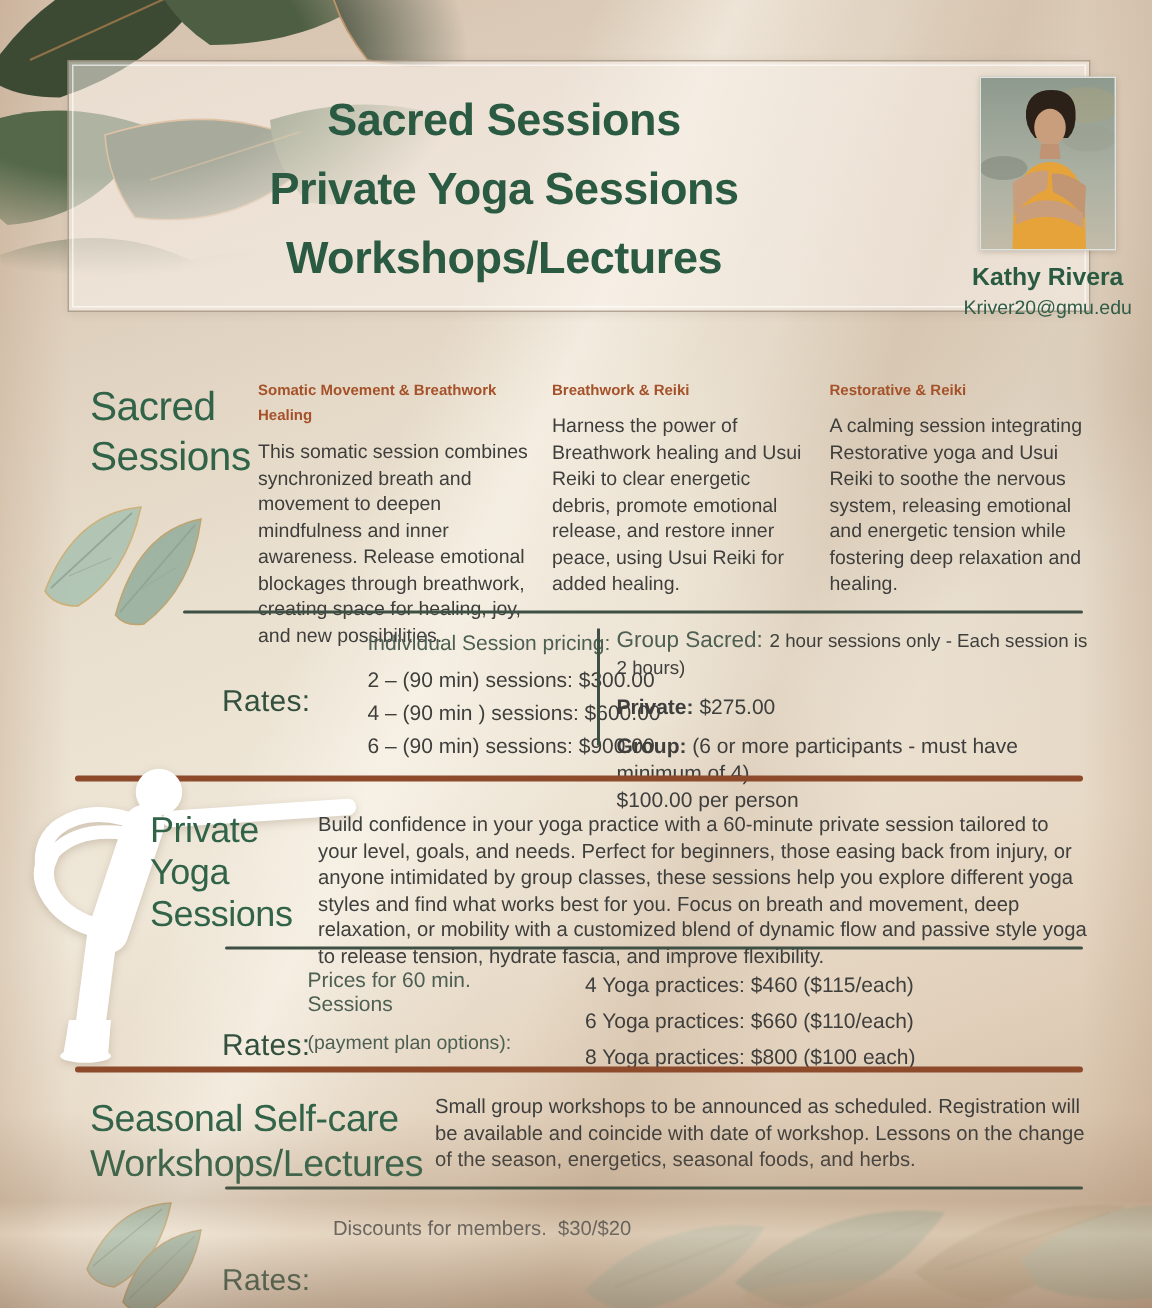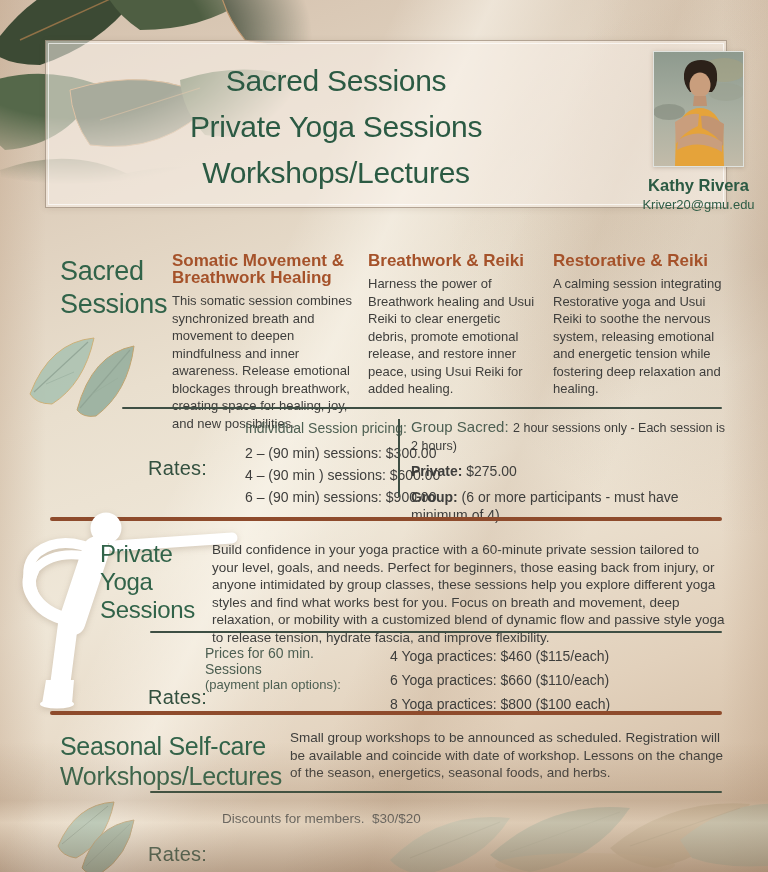--- a/index.html
+++ b/index.html
@@ -19,30 +19,30 @@
     mask-image:radial-gradient(ellipse 75% 65% at 22% 22%,#000 42%,transparent 76%);}
   .leaves-bottomleft{position:absolute;left:48px;top:798px;width:110px;height:85px;opacity:.8;}
   .leaves-bottomright{position:absolute;left:380px;top:770px;width:400px;height:110px;opacity:.4;filter:blur(.6px);}
   .midleaf{position:absolute;left:22px;top:332px;width:125px;height:98px;opacity:.85;}
 
   
   .header-box{position:absolute;left:45px;top:40px;width:680px;height:166px;
     background:rgba(250,243,235,.55);border:1px solid rgba(125,105,85,.55);
     outline:1px solid rgba(255,255,255,.65);outline-offset:-4px;box-shadow:0 1px 6px rgba(90,70,50,.12);}
   .header-title{position:absolute;left:95px;top:17px;width:390px;text-align:center;
-    color:#2b5a43;font-size:30px;font-weight:400;line-height:46px;letter-spacing:-.3px;}
+    color:#2b5a43;font-size:30px;font-weight:700;line-height:46px;letter-spacing:-.3px;}
   .instructor{position:absolute;left:555px;top:10px;width:195px;text-align:center;}
   .photo{width:89px;height:114px;margin:0 auto;border:1px solid rgba(255,255,255,.7);
     box-shadow:0 1px 4px rgba(90,70,50,.25);overflow:hidden;background:#98a294;}
   .instructor-name{margin-top:9px;color:#2b5a43;font-size:16.5px;font-weight:bold;}
   .instructor-email{margin-top:2px;color:#2f5d46;font-size:13px;}
 
   .sec-heading{position:absolute;color:#316349;font-weight:500;letter-spacing:-.3px;}
   .offer-col{position:absolute;top:252px;font-size:13px;line-height:17.5px;color:#3e3e3c;}
-  .offer-title{color:#a5522a;font-weight:bold;font-size:17px;line-height:17px;margin-bottom:6px;}
+  .offer-title{color:#a5522a;font-weight:bold;font-size:10px;line-height:17px;margin-bottom:6px;}
   .rule-thin{position:absolute;height:2px;background:#3e4f44;border-radius:1px;}
   .rule-rust{position:absolute;height:4px;background:#8e4b2c;border-radius:2px;}
   .rates-label{position:absolute;color:#33503f;font-size:20px;letter-spacing:.2px;margin-top:36px;}
   .sub-label{color:#4d5f52;font-size:14px;}
   .price-lines{color:#3e3e3c;font-size:14px;}
   .vdivider{position:absolute;width:2px;background:#3e4f44;}
   .bold{font-weight:bold;}
   .para{position:absolute;font-size:13.5px;line-height:17.6px;color:#3e3e3c;}
   .pre{white-space:pre-wrap;}
   .silhouette{position:absolute;left:-4px;top:498px;width:245px;height:215px;
@@ -155,20 +155,21 @@
       <span class="sub-label" style="font-size:15px;">Group Sacred:</span>
       <span class="price-lines" style="font-size:12.5px;">2 hour sessions only - Each session is 2 hours)</span>
     </div>
     <div class="price-lines" style="margin-top:9px;">
       <span class="bold">Private:</span>
       <span>$275.00</span>
     </div>
     <div class="price-lines" style="margin-top:9px;line-height:18px;">
       <span class="bold">Group:</span>
       <span>(6 or more participants - must have minimum of 4)</span>
+      <div>$100.00 per person</div>
     </div>
   </div>
 
   <div class="rule-rust" style="left:50px;top:517px;width:672px;"></div>
 
   <div class="silhouette">
     <svg viewBox="0 0 245 215" width="245" height="215">
       <g stroke="#ffffff" fill="none" stroke-linecap="round">
         <path d="M118,48 L236,40" stroke-width="11"></path>
         <path d="M104,54 Q66,36 42,54 Q28,66 34,88" stroke-width="10"></path>
@@ -190,21 +191,21 @@
   </div>
 
   <div class="para" style="left:212px;top:541px;width:514px;">Build confidence in your yoga practice with a 60-minute private session tailored to your level, goals, and needs. Perfect for beginners, those easing back from injury, or anyone intimidated by group classes, these sessions help you explore different yoga styles and find what works best for you. Focus on breath and movement, deep relaxation, or mobility with a customized blend of dynamic flow and passive style yoga to release tension, hydrate fascia, and improve flexibility.</div>
 
   <div class="rule-thin" style="left:150px;top:631px;width:572px;"></div>
 
   <div class="rates-label" style="left:148px;top:650px;">Rates:</div>
 
   <div style="position:absolute;left:205px;top:645px;width:168px;">
     <div class="sub-label">Prices for 60 min. Sessions</div>
-    <div class="sub-label" style="font-size:13px;margin-top:0;">(payment plan options):</div>
+    <div class="sub-label" style="font-size:13px;margin-top:10px;">(payment plan options):</div>
   </div>
 
   <div class="price-lines" style="position:absolute;left:390px;top:644px;line-height:24px;">
     <div>4 Yoga practices: $460 ($115/each)</div>
     <div>6 Yoga practices: $660 ($110/each)</div>
     <div>8 Yoga practices: $800 ($100 each)</div>
   </div>
 
   <div class="rule-rust" style="left:50px;top:711px;width:672px;"></div>
 

